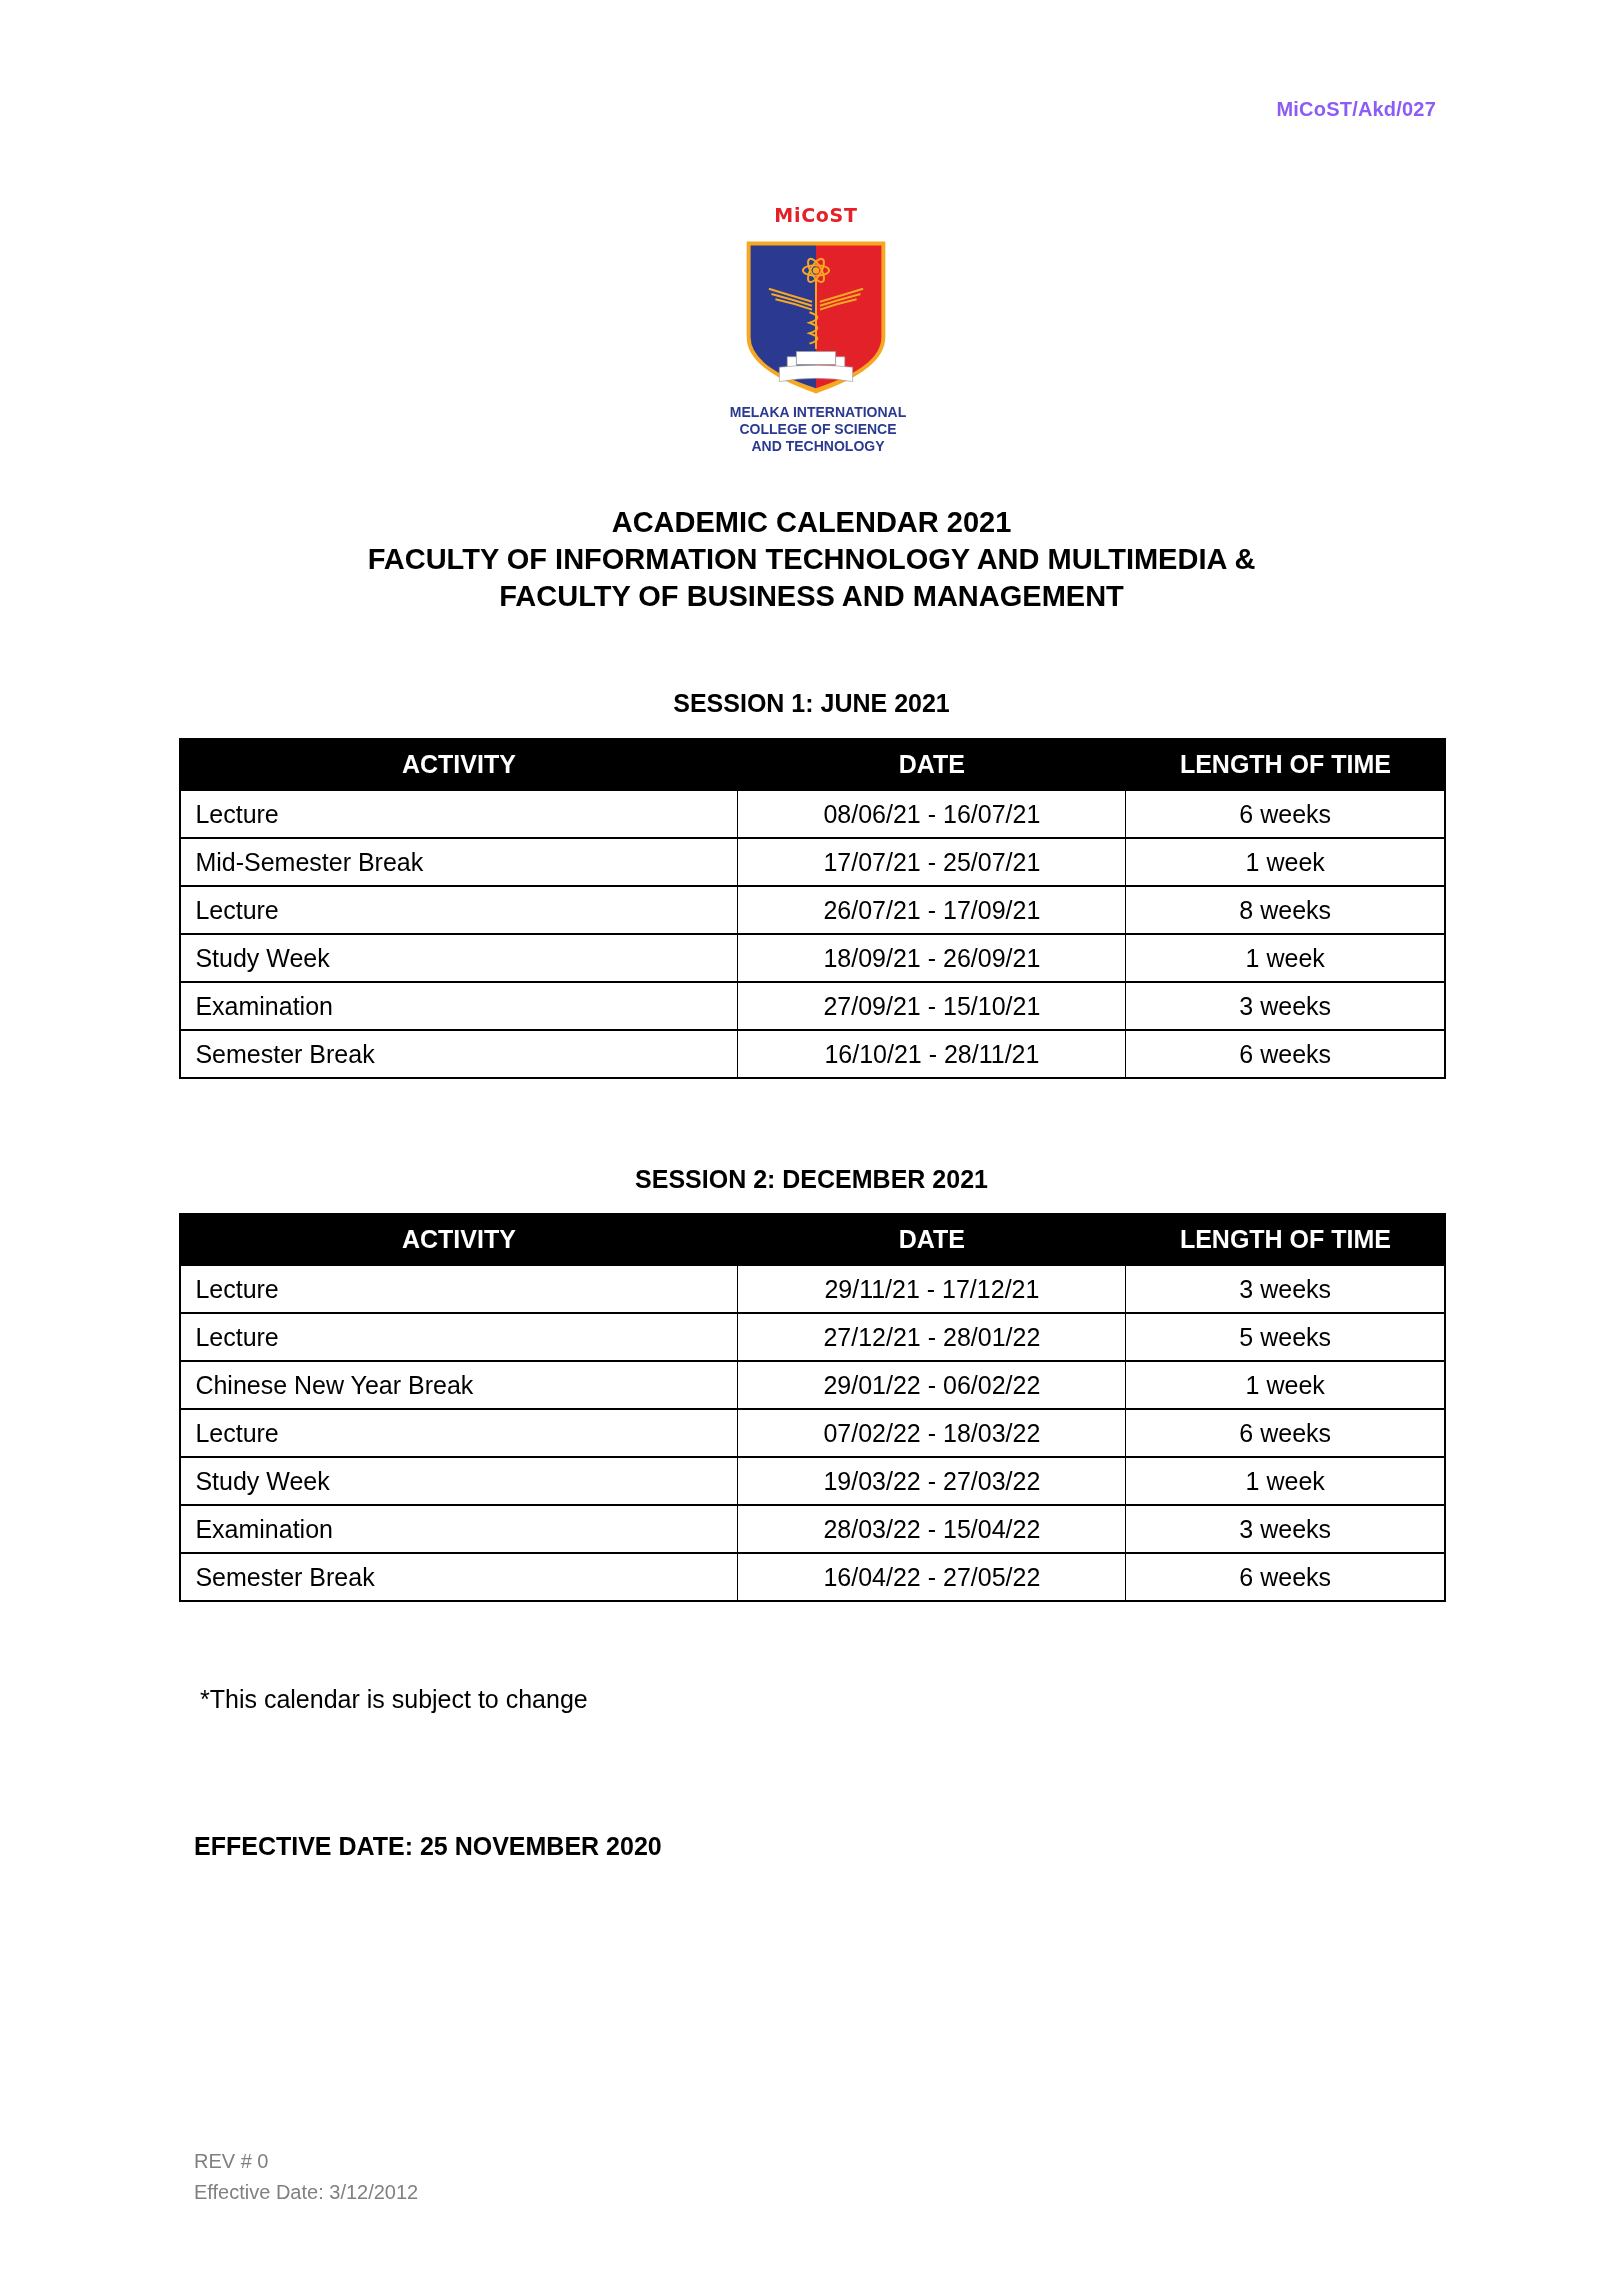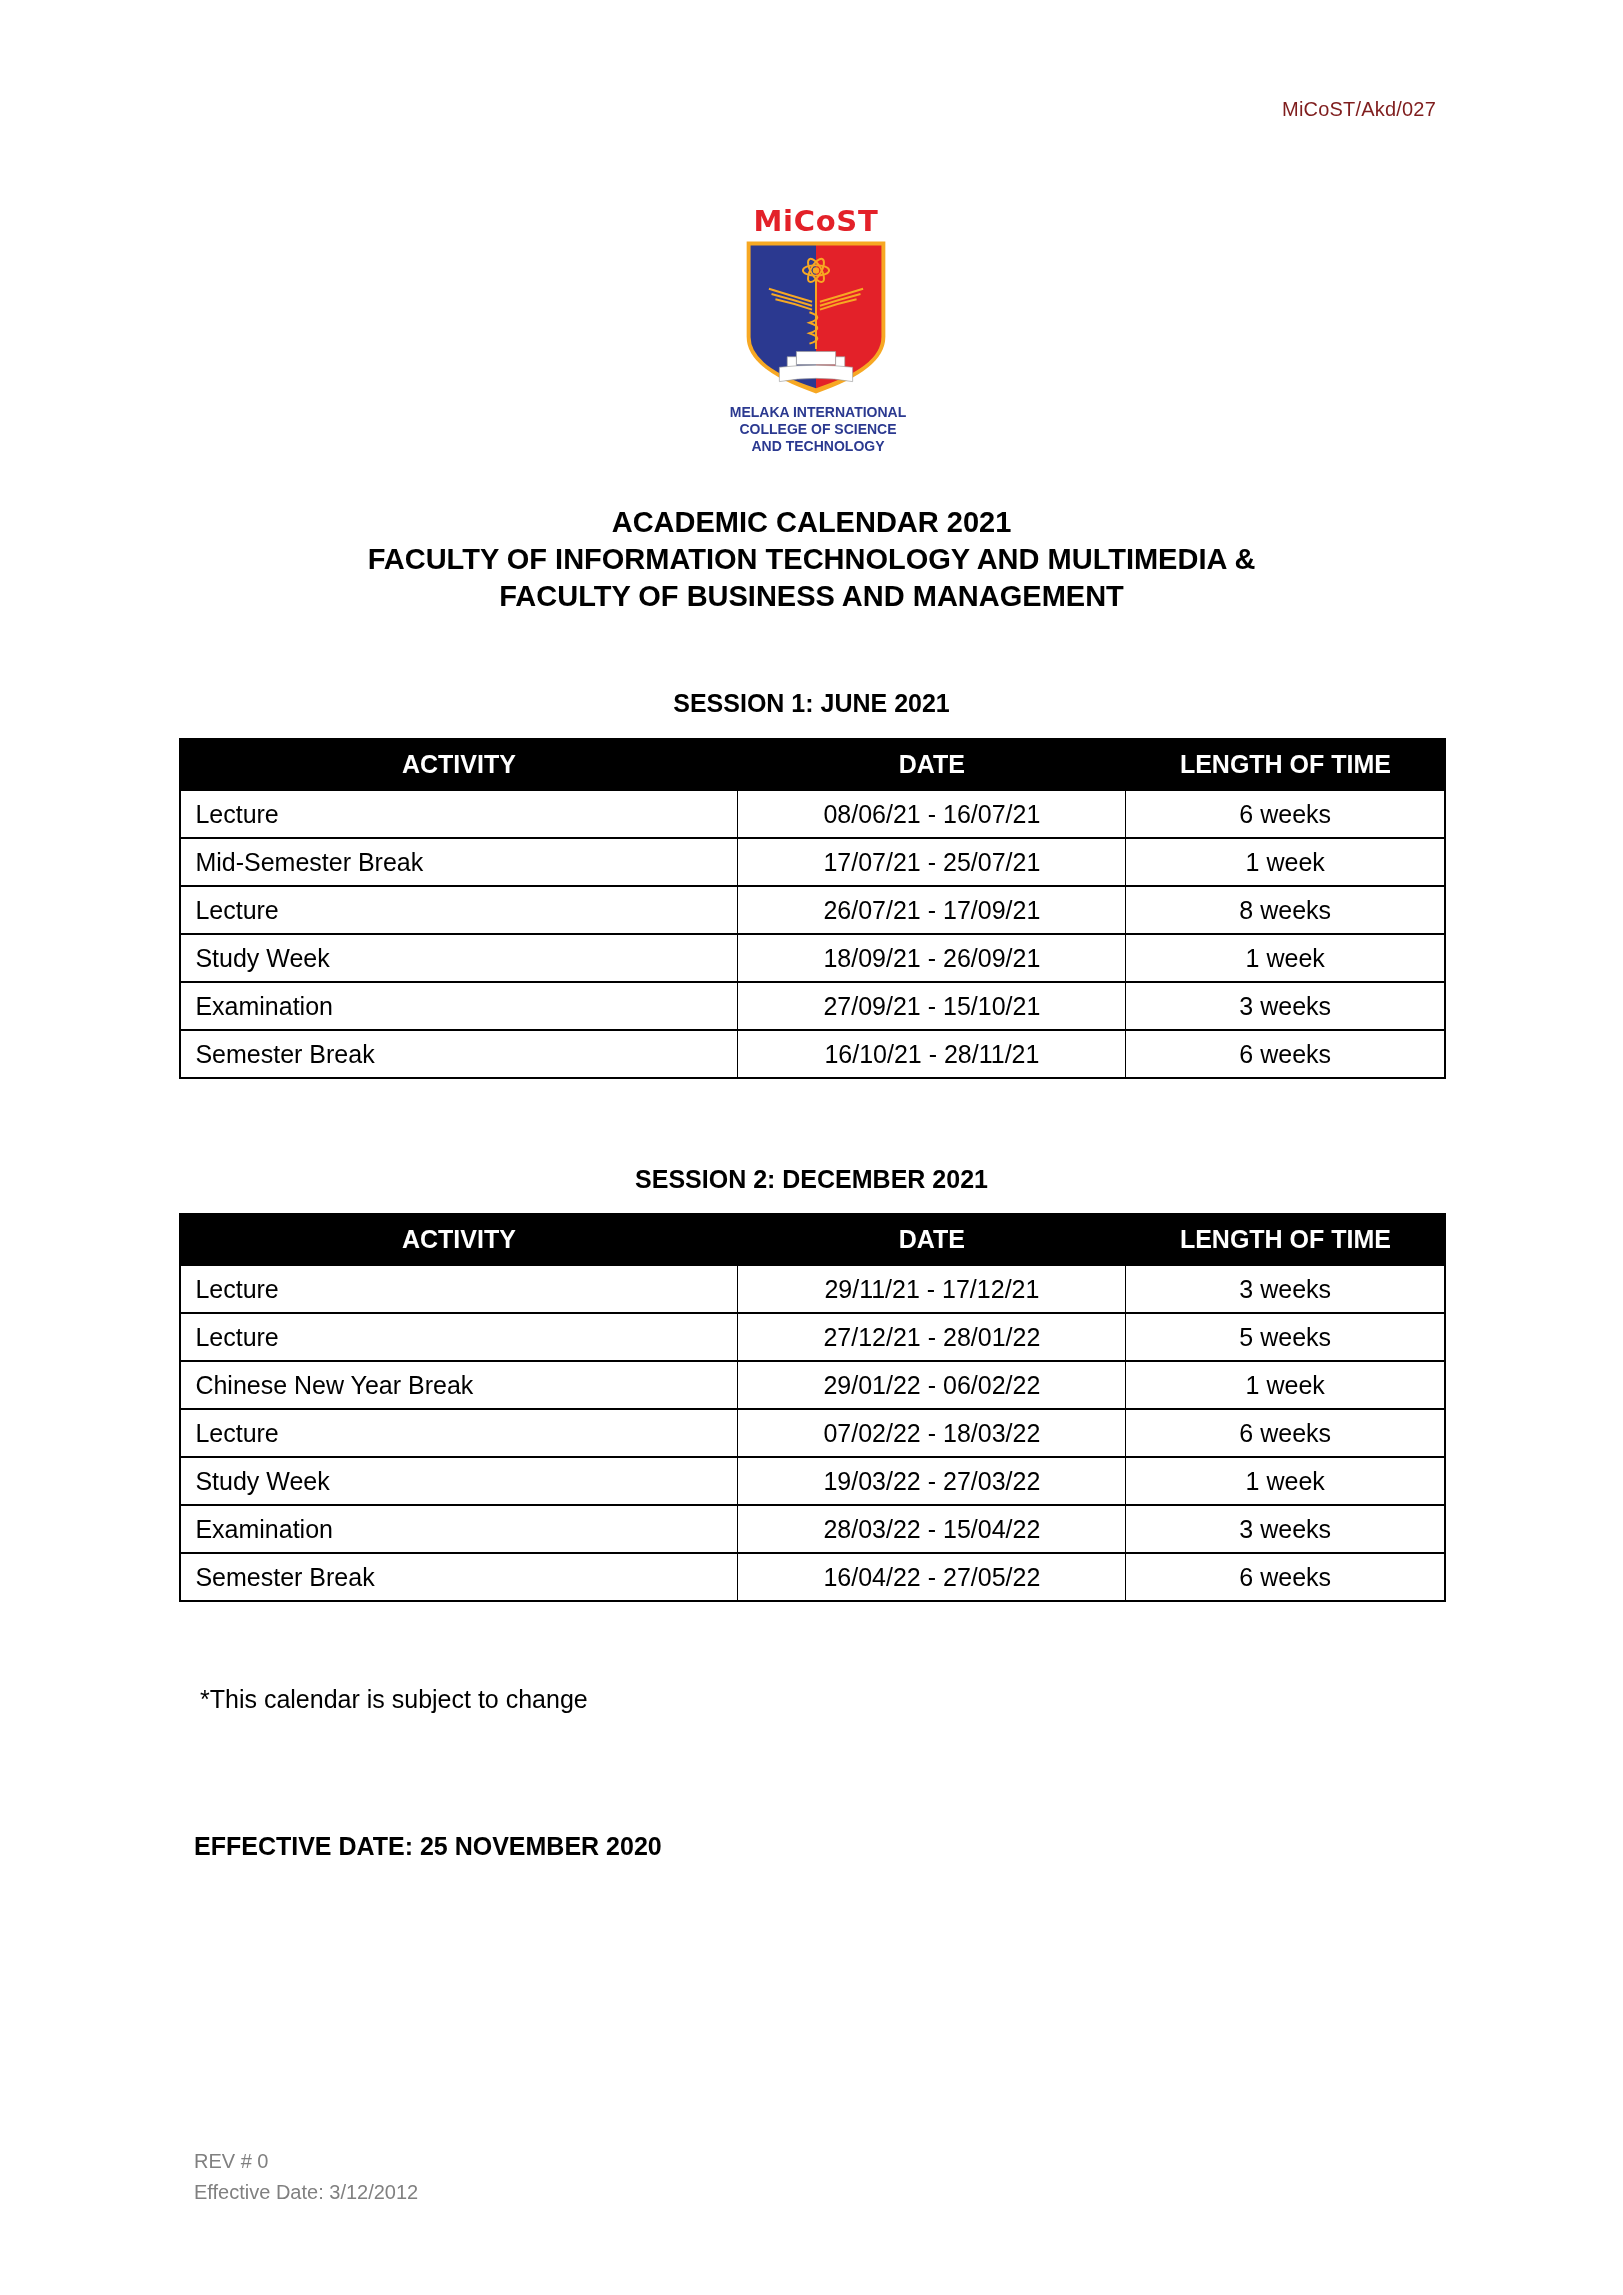--- a/index.html
+++ b/index.html
@@ -1,22 +1,22 @@
 <!DOCTYPE html>
 <html style="font-size:10.5px"><head>
 <meta charset="utf-8">
 <style>
   html, body { margin: 0; padding: 0; background: #ffffff; }
   body { width: 1623px; height: 2295px; position: relative; overflow: hidden;
          font-family: "Liberation Sans", "DejaVu Sans", sans-serif; color: #000; }
 
-  .doc-ref { position: absolute; top: 98px; right: 187px; font-size: 20px; font-weight: normal; color: #7f1d1d; letter-spacing: 0.2px; }
+  .doc-ref { position: absolute; top: 98px; right: 187px; font-size: 20px; font-weight: bold; color: #8b5cf6; letter-spacing: 0.2px; }
 
   .logo { position: absolute; left: 707px; top: 196px; width: 222px; height: 262px; }
-  .logo-wordmark { position: absolute; left: 37px; top: 7.9px; width: 144px; text-align: center; font-size: 29px; font-weight: 900; color: #e32129; letter-spacing: 0.7px; font-family: "DejaVu Sans", sans-serif; }
+  .logo-wordmark { position: absolute; left: 37px; top: 7.9px; width: 144px; text-align: center; font-size: 19px; font-weight: 900; color: #e32129; letter-spacing: 0.7px; font-family: "DejaVu Sans", sans-serif; }
   .logo-shield { position: absolute; left: 37px; top: 43px; }
   .logo-name { position: absolute; left: 0; top: 208px; width: 222px; text-align: center; font-size: 14px; line-height: 17px; font-weight: bold; color: #2b3990; }
 
   .title-block { position: absolute; left: 0; top: 504px; width: 1623px; text-align: center; font-size: 29px; font-weight: bold; line-height: 37px; }
 
   .session-title { position: absolute; left: 0; width: 1623px; text-align: center; font-size: 25px; font-weight: bold; }
 
   table.cal { position: absolute; left: 179px; width: 1267px; border-collapse: collapse; font-size: 25px; padding-left: 24px; }
   table.cal th { background: #000; color: #fff; font-weight: bold; height: 49px; padding: 0; text-align: center; border: 2px solid #000; }
   table.cal td { height: 46px; padding: 0; border: 2px solid #000; border-left-width: 1.3px; border-right-width: 1.3px; }

